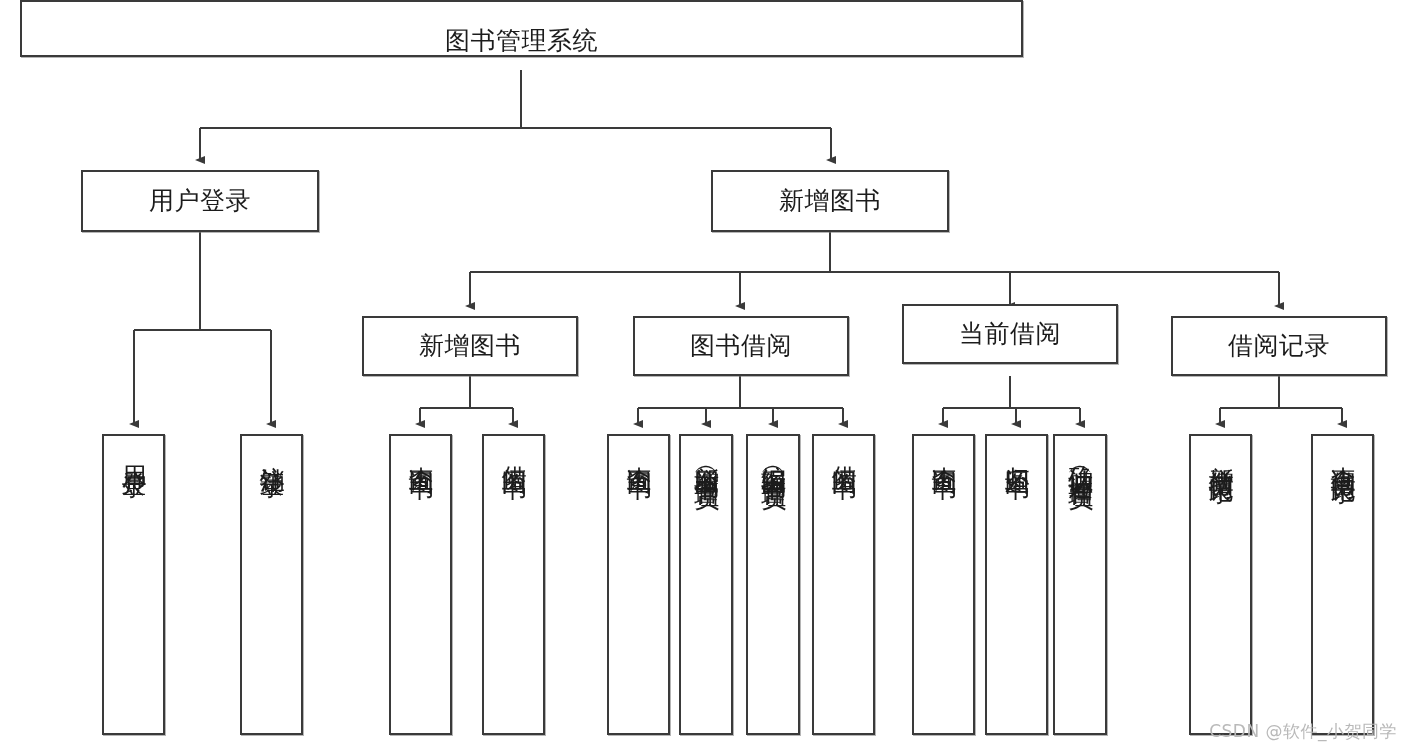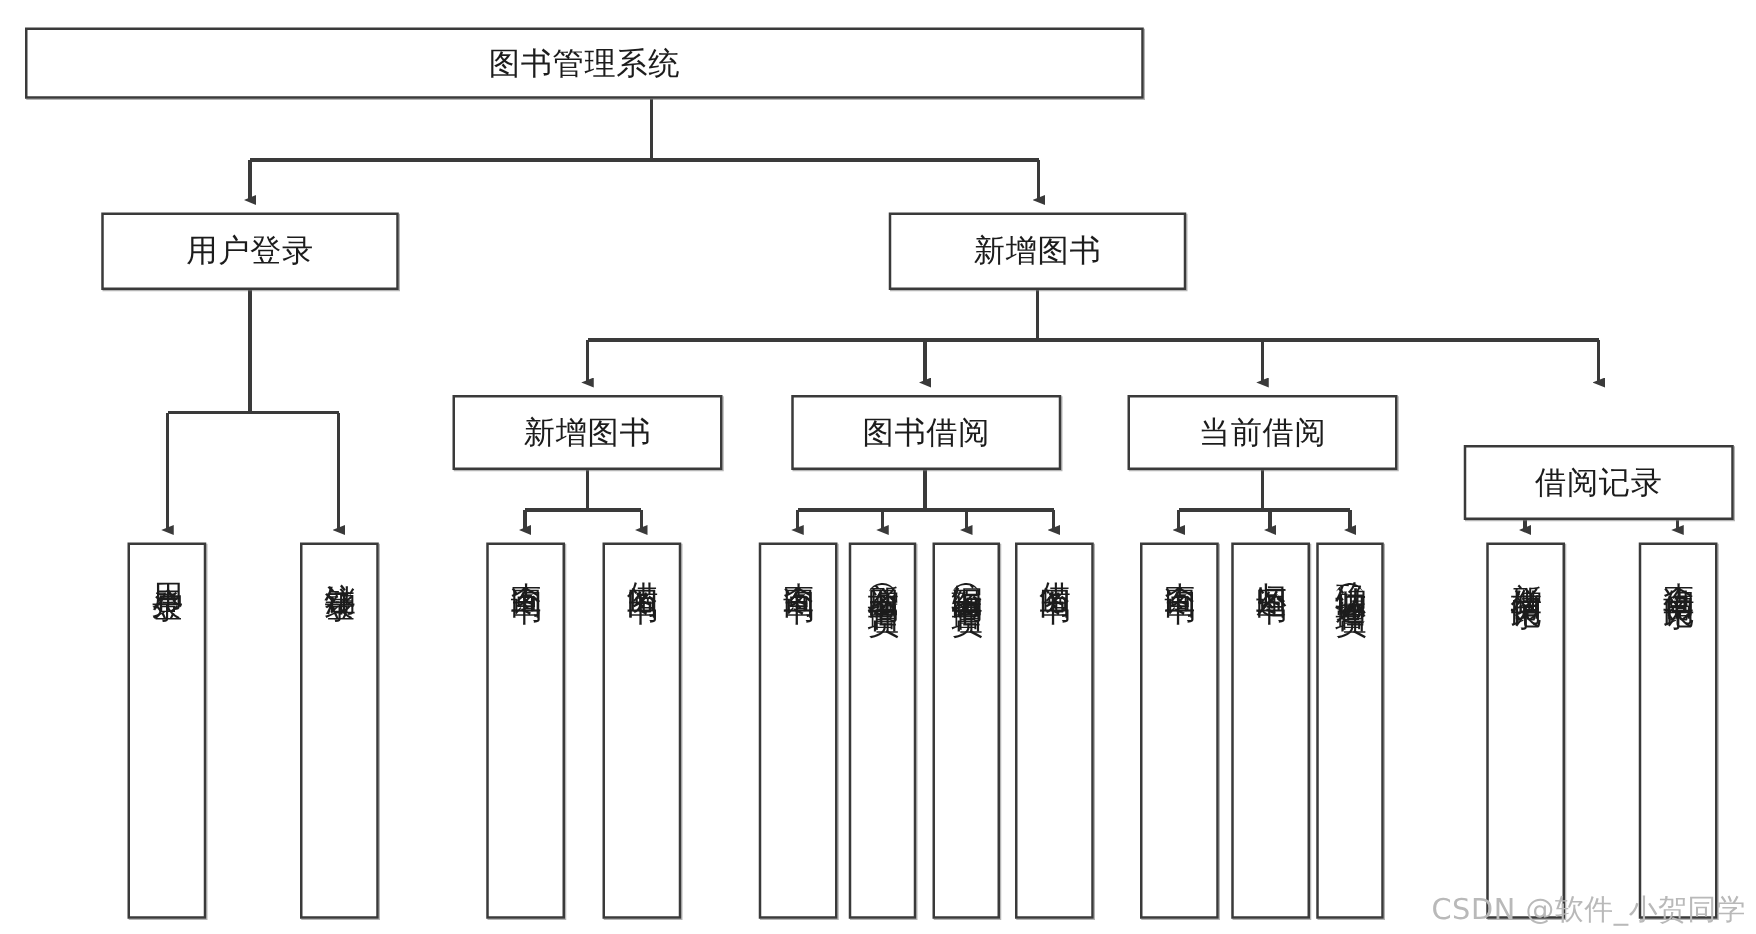--- a/index.html
+++ b/index.html
@@ -63,21 +63,21 @@
     text-orientation: upright;
     font-size: 25px;
     letter-spacing: 3px;
     line-height: 1.05;
     white-space: nowrap;
   }
   .watermark {
     position: absolute;
     right: 8px;
     bottom: 4px;
-    font-size: 23px;
+    font-size: 17px;
     color: #b9b9b9;
     letter-spacing: 0.5px;
     z-index: 3;
     white-space: nowrap;
     font-family: "DejaVu Sans", "Liberation Sans", sans-serif;
   }
 </style>
 </head>
 <body style="background: rgb(255, 255, 255);">
 
@@ -126,41 +126,41 @@
       <path d="M1016,408 L1016,424" marker-end="url(#arrow)"></path>
       <path d="M1080,408 L1080,424" marker-end="url(#arrow)"></path>
 
       <path d="M1279,376 L1279,408"></path>
       <path d="M1220,408 L1342,408"></path>
       <path d="M1220,408 L1220,424" marker-end="url(#arrow)"></path>
       <path d="M1342,408 L1342,424" marker-end="url(#arrow)"></path>
     </g>
   </svg>
 
-  <div class="node root horiz" style="left: 20px; top: 22px; width: 895px; height: 57px; border-color: rgb(58, 58, 58);">
+  <div class="node root horiz" style="left: 20px; top: 0; width: 1003px; height: 57px; border-color: rgb(58, 58, 58); align-items: flex-end;">
     <span class="label" style="color: rgb(28, 28, 28);">图书管理系统</span>
   </div>
 
   <div class="node horiz" style="left: 81px; top: 170px; width: 238px; height: 62px; border-color: rgb(58, 58, 58);">
     <span class="label" style="color: rgb(28, 28, 28);">用户登录</span>
   </div>
   <div class="node horiz" style="left: 711px; top: 170px; width: 238px; height: 62px; border-color: rgb(58, 58, 58);">
     <span class="label" style="color: rgb(28, 28, 28);">新增图书</span>
   </div>
 
   <div class="node horiz" style="left: 362px; top: 316px; width: 216px; height: 60px; border-color: rgb(58, 58, 58);">
     <span class="label" style="color: rgb(28, 28, 28);">新增图书</span>
   </div>
   <div class="node horiz" style="left: 633px; top: 316px; width: 216px; height: 60px; border-color: rgb(58, 58, 58);">
     <span class="label" style="color: rgb(28, 28, 28);">图书借阅</span>
   </div>
-  <div class="node horiz" style="left: 902px; top: 316px; width: 216px; height: 60px; border-color: rgb(58, 58, 58);">
+  <div class="node horiz" style="left: 902px; top: 304px; width: 216px; height: 60px; border-color: rgb(58, 58, 58);">
     <span class="label" style="color: rgb(28, 28, 28);">当前借阅</span>
   </div>
-  <div class="node horiz" style="left: 1171px; top: 316px; width: 216px; height: 60px; border-color: rgb(58, 58, 58); margin-top: 40px;">
+  <div class="node horiz" style="left: 1171px; top: 316px; width: 216px; height: 60px; border-color: rgb(58, 58, 58);">
     <span class="label" style="color: rgb(28, 28, 28);">借阅记录</span>
   </div>
 
   <div class="node vert" style="left: 102px; top: 434px; width: 63px; height: 301px; border-color: rgb(58, 58, 58);">
     <span class="label" style="color: rgb(28, 28, 28);">用户登录</span>
   </div>
   <div class="node vert" style="left: 240px; top: 434px; width: 63px; height: 301px; border-color: rgb(58, 58, 58);">
     <span class="label" style="color: rgb(28, 28, 28);">注销登录</span>
   </div>
   <div class="node vert" style="left: 389px; top: 434px; width: 63px; height: 301px; border-color: rgb(58, 58, 58);">

